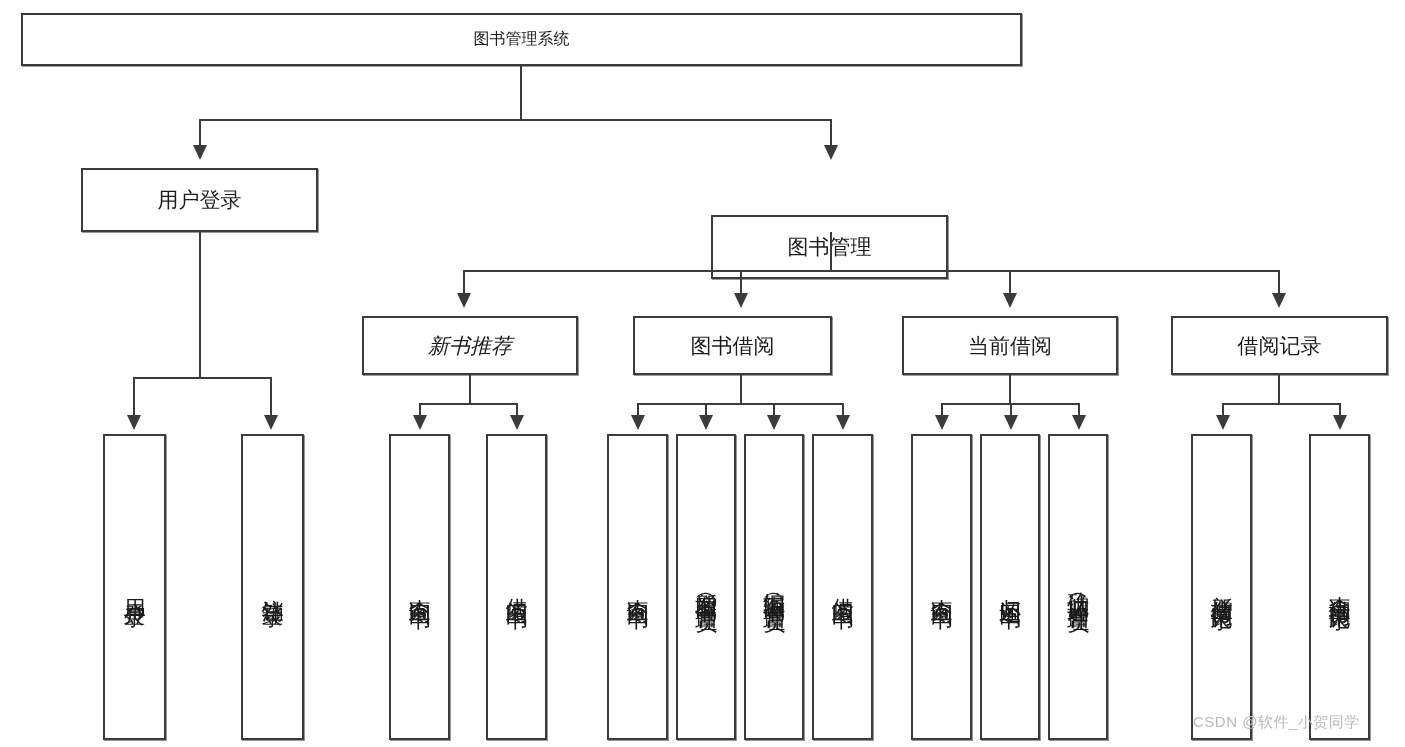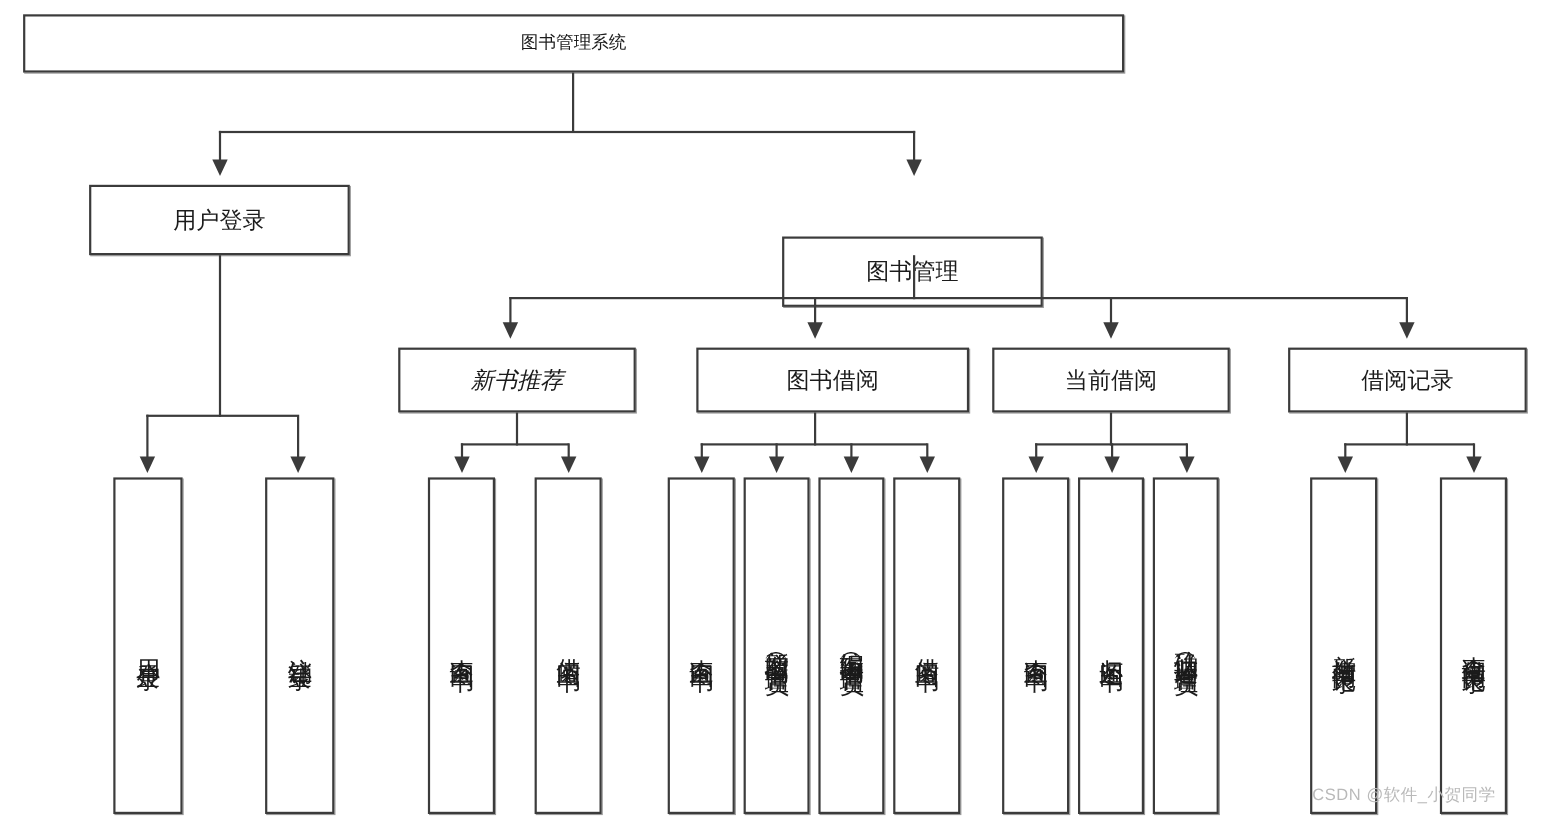--- a/index.html
+++ b/index.html
@@ -101,21 +101,21 @@
   <div class="vline" style="left:740px;top:270px;height:25px;"></div>
   <div class="arrow" style="left:734px;top:293px;"></div>
   <div class="vline" style="left:1009px;top:270px;height:25px;"></div>
   <div class="arrow" style="left:1003px;top:293px;"></div>
   <div class="vline" style="left:1278px;top:270px;height:25px;"></div>
   <div class="arrow" style="left:1272px;top:293px;"></div>
 
   <div class="node level3" style="left:362px;top:316px;width:216px;height:59px;font-style:italic;">
     <span>新书推荐</span>
   </div>
-  <div class="node level3" style="left:633px;top:316px;width:248px;height:59px;">
+  <div class="node level3" style="left:633px;top:316px;width:199px;height:59px;">
     <span>图书借阅</span>
   </div>
   <div class="node level3" style="left:1171px;top:316px;width:217px;height:59px;">
     <span>借阅记录</span>
   </div>
   <div class="node level3" style="left:902px;top:316px;width:216px;height:59px;">
     <span>当前借阅</span>
   </div>
 
   <div class="vline" style="left:469px;top:375px;height:30px;"></div>

